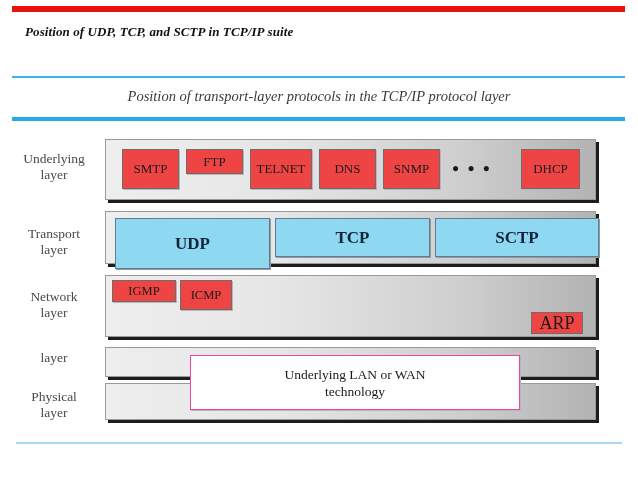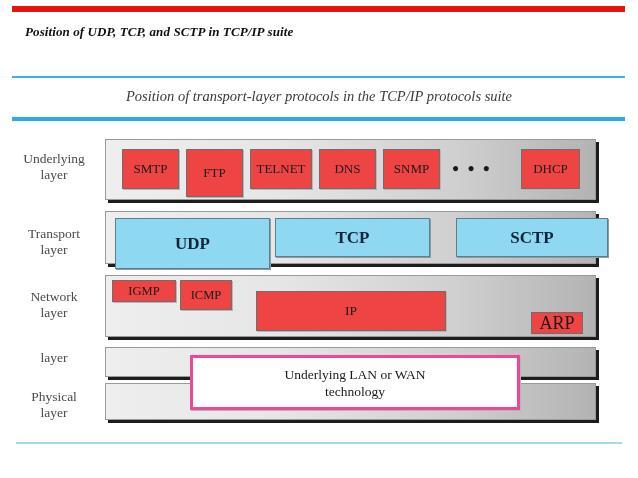--- a/index.html
+++ b/index.html
@@ -143,21 +143,21 @@
     font-family: "Liberation Serif", serif;
     font-weight: bold;
     font-size: 19px;
     letter-spacing: 2px;
     color: #1a1a1a;
   }
 
   .lanwan {
     position: absolute;
     background: #ffffff;
-    border: 3px solid #ec4899;
+    border: 1px solid #ec4899;
     box-sizing: border-box;
     display: flex;
     align-items: center;
     justify-content: center;
     text-align: center;
     font-family: "Liberation Serif", serif;
     font-size: 13.5px;
     color: #1a1a1a;
     line-height: 17px;
     box-shadow: 1px 1px 0 0 #b6b6b6;
@@ -166,21 +166,21 @@
 </style>
 </head>
 <body>
 
 <div class="top-rule"></div>
 
 <div class="slide-title">Position of UDP, TCP, and SCTP in TCP/IP suite</div>
 
 <div class="rule-blue-thin r1"></div>
 
-<div class="figure-caption">Position of transport-layer protocols in the TCP/IP protocols suite</div>
+<div class="figure-caption">Position of transport-layer protocols in the TCP/IP protocol layer</div>
 
 <div class="rule-blue-thick"></div>
 
 <div class="diagram">
 
   <div class="layer-label" style="top:18px;">
     <div>Underlying</div>
     <div>layer</div>
   </div>
   <div class="layer-label" style="top:93px;">
@@ -195,38 +195,37 @@
     <div>layer</div>
   </div>
   <div class="layer-label" style="top:256px;">
     <div>Physical</div>
     <div>layer</div>
   </div>
 
   <div class="band" style="top:6px; height:61px;"></div>
 
   <div class="pbox" style="left:122px; top:16px; width:57px; height:40px;">SMTP</div>
-  <div class="pbox" style="left:186px; top:16px; width:57px; height:48px;">FTP</div>
+  <div class="pbox" style="left:186px; top:16px; width:57px; height:25px;">FTP</div>
   <div class="pbox" style="left:250px; top:16px; width:62px; height:40px;">TELNET</div>
   <div class="pbox" style="left:319px; top:16px; width:57px; height:40px;">DNS</div>
   <div class="pbox" style="left:383px; top:16px; width:57px; height:40px;">SNMP</div>
   <div class="dots" style="left:446px; top:16px; width:52px; height:40px;">• • •</div>
   <div class="pbox" style="left:521px; top:16px; width:59px; height:40px;">DHCP</div>
 
   <div class="band" style="top:78px; height:53px;"></div>
 
   <div class="bbox" style="left:115px; top:85px; width:155px; height:51px;">UDP</div>
   <div class="bbox" style="left:275px; top:85px; width:155px; height:39px;">TCP</div>
-  <div class="bbox" style="left:456px; top:85px; width:152px; height:39px;">SCTP</div>
+  <div class="bbox" style="left:435px; top:85px; width:164px; height:39px;">SCTP</div>
 
   <div class="band" style="top:142px; height:62px;"></div>
 
   <div class="pbox" style="left:112px; top:147px; width:64px; height:22px; font-size:12.5px;">IGMP</div>
   <div class="pbox" style="left:180px; top:147px; width:52px; height:30px; font-size:12.5px;">ICMP</div>
-  <div class="pbox" style="left:256px; top:158px; width:190px; height:40px; font-size:13.5px;">IP</div>
   <div class="pbox" style="left:531px; top:179px; width:52px; height:22px; font-size:18px;">ARP</div>
 
   <div class="band" style="top:214px; height:30px;"></div>
 
   <div class="band" style="top:250px; height:37px;"></div>
 
   <div class="lanwan" style="left:190px; top:222px; width:330px; height:55px;">
     <div>
       <div>Underlying LAN or WAN</div>
       <div>technology</div>

